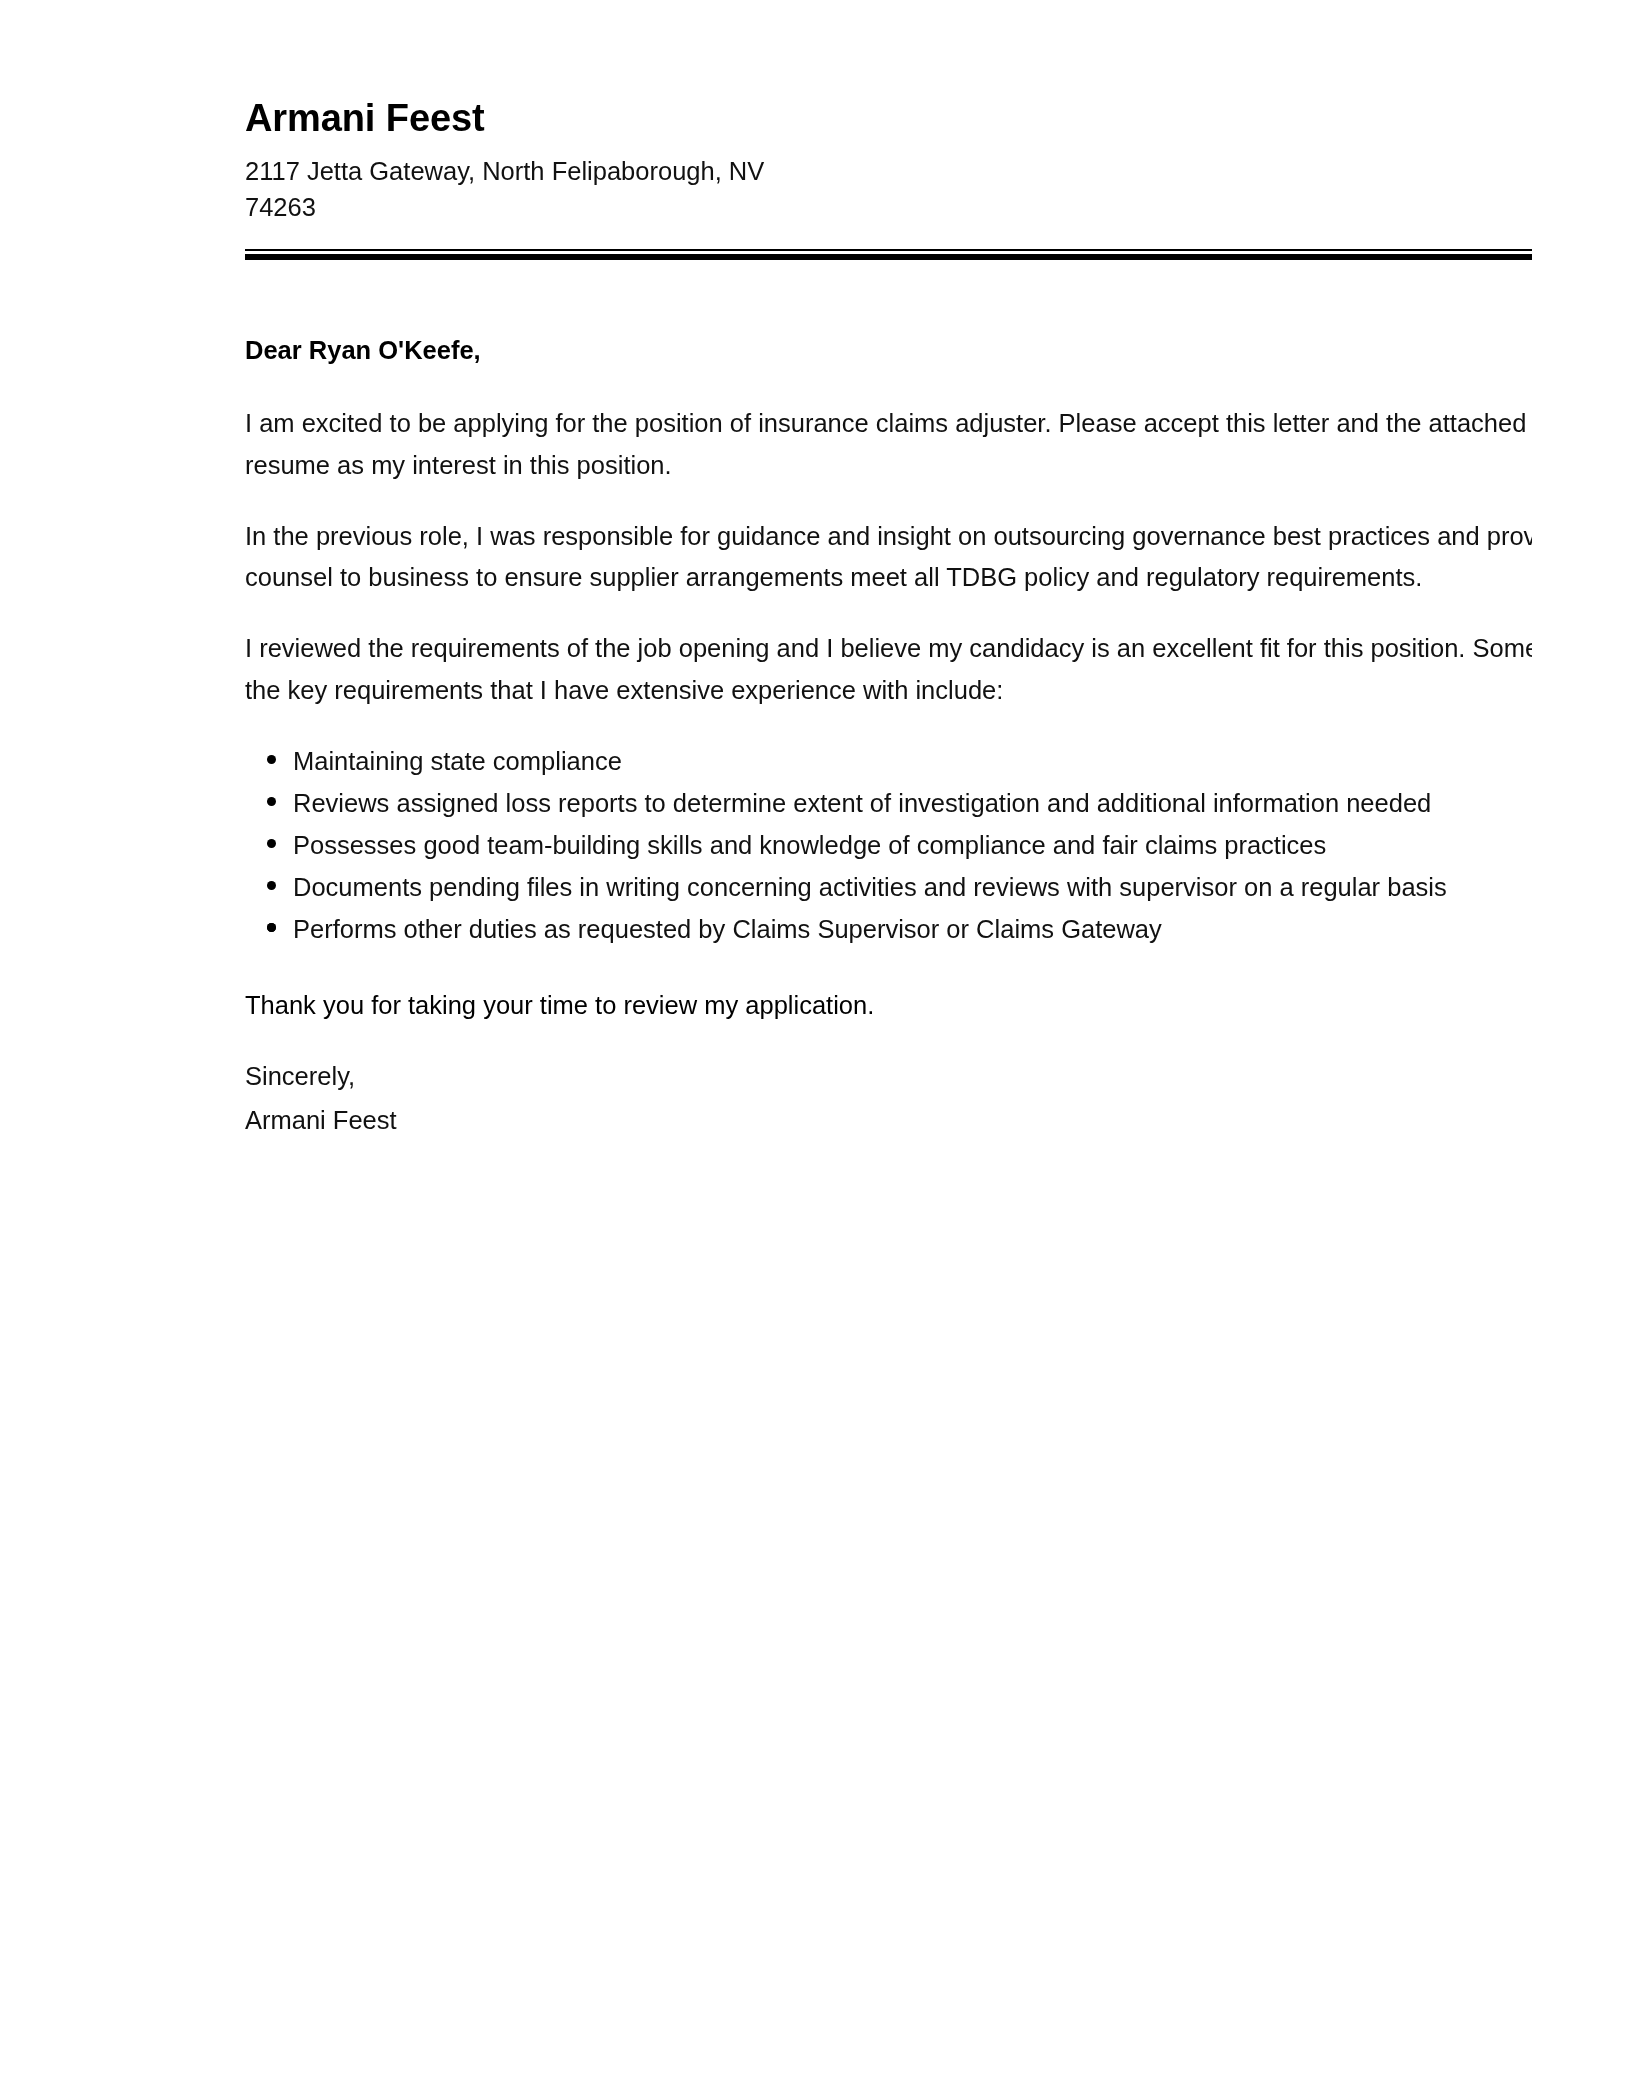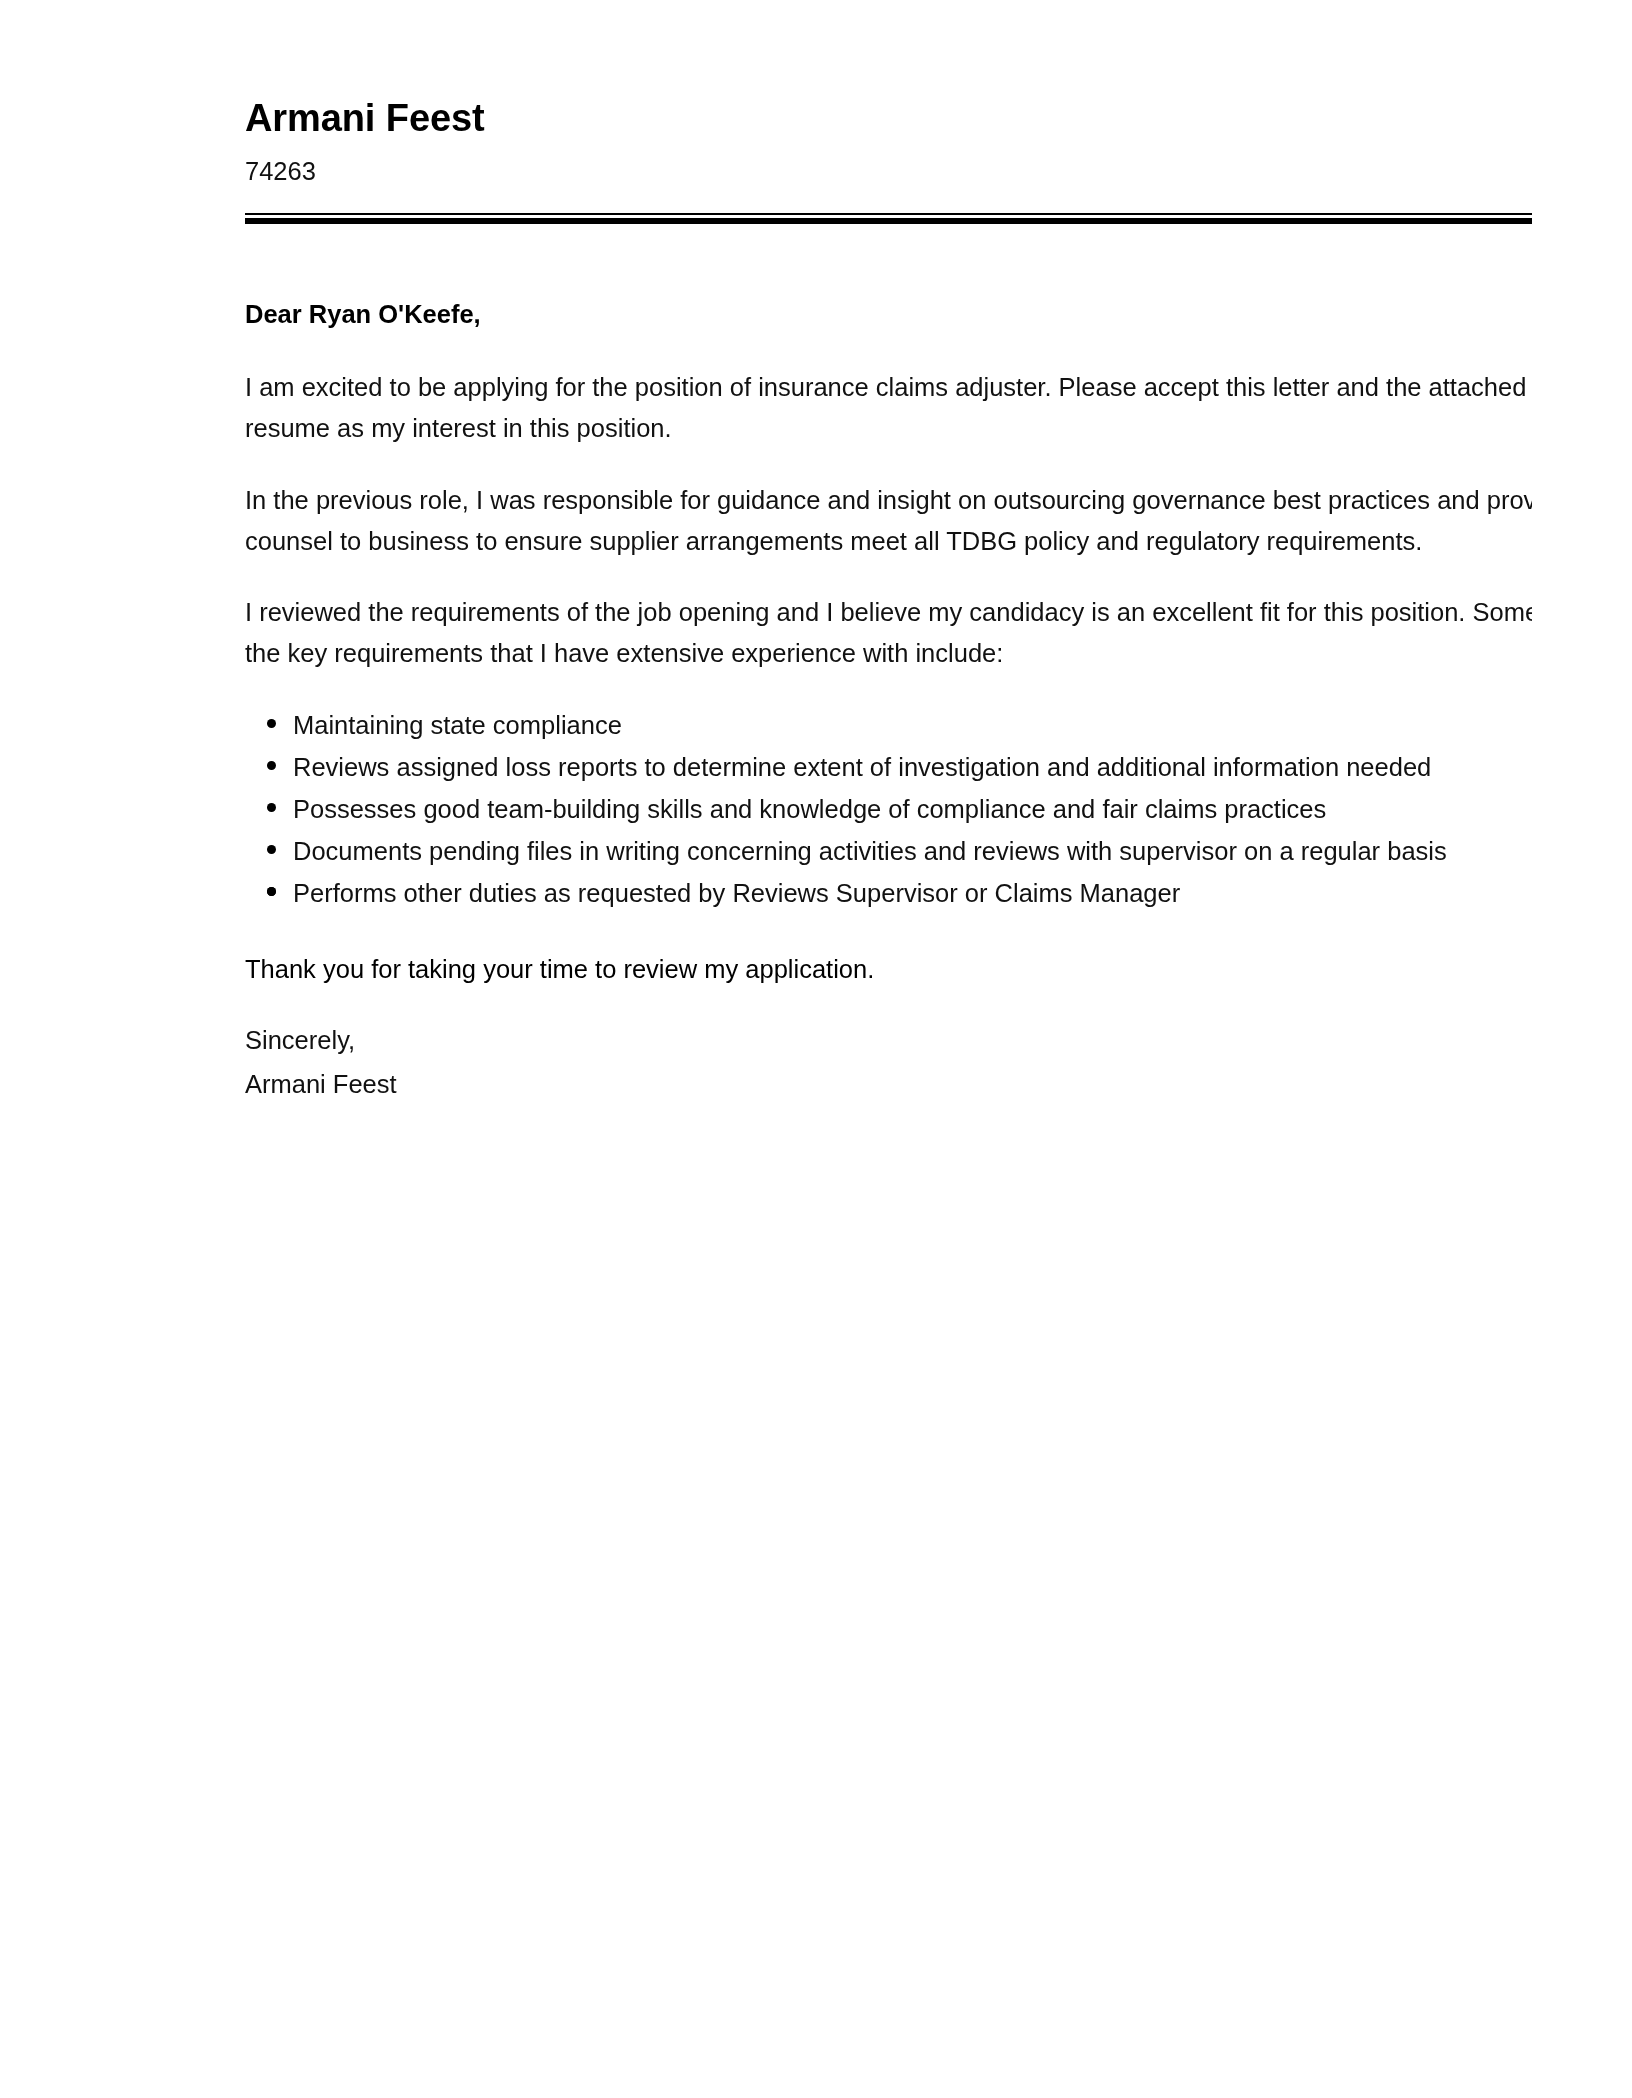--- a/index.html
+++ b/index.html
@@ -126,20 +126,21 @@
   }
 </style>
 </head>
 <body>
 
 <div class="page">
   <div class="content">
 
     <div class="letter-header">
       <h1 class="sender-name">Armani Feest</h1>
+      <p class="sender-address-line">2117 Jetta Gateway, North Felipaborough, NV</p>
       <p class="sender-address-line">74263</p>
     </div>
 
     <div class="divider">
       <div class="rule-thin"></div>
       <div class="rule-gap"></div>
       <div class="rule-thick"></div>
     </div>
 
     <div class="letter-body">
@@ -167,21 +168,21 @@
         </li>
         <li>
           <span class="bullet-marker"></span>
           <span>Documents pending files in writing concerning activities and reviews with supervisor on a regular basis</span>
         </li>
         <li>
           <span class="bullet-marker"></span>
         </li>
         <li>
           <span class="bullet-marker"></span>
-          <span>Performs other duties as requested by Reviews Supervisor or Claims Manager</span>
+          <span>Performs other duties as requested by Claims Supervisor or Claims Gateway</span>
         </li>
       </ul>
 
       <p class="closing-thanks">Thank you for taking your time to review my application.</p>
 
       <p class="signoff-line">Sincerely,</p>
       <p class="signoff-line">Armani Feest</p>
 
     </div>
   </div>

